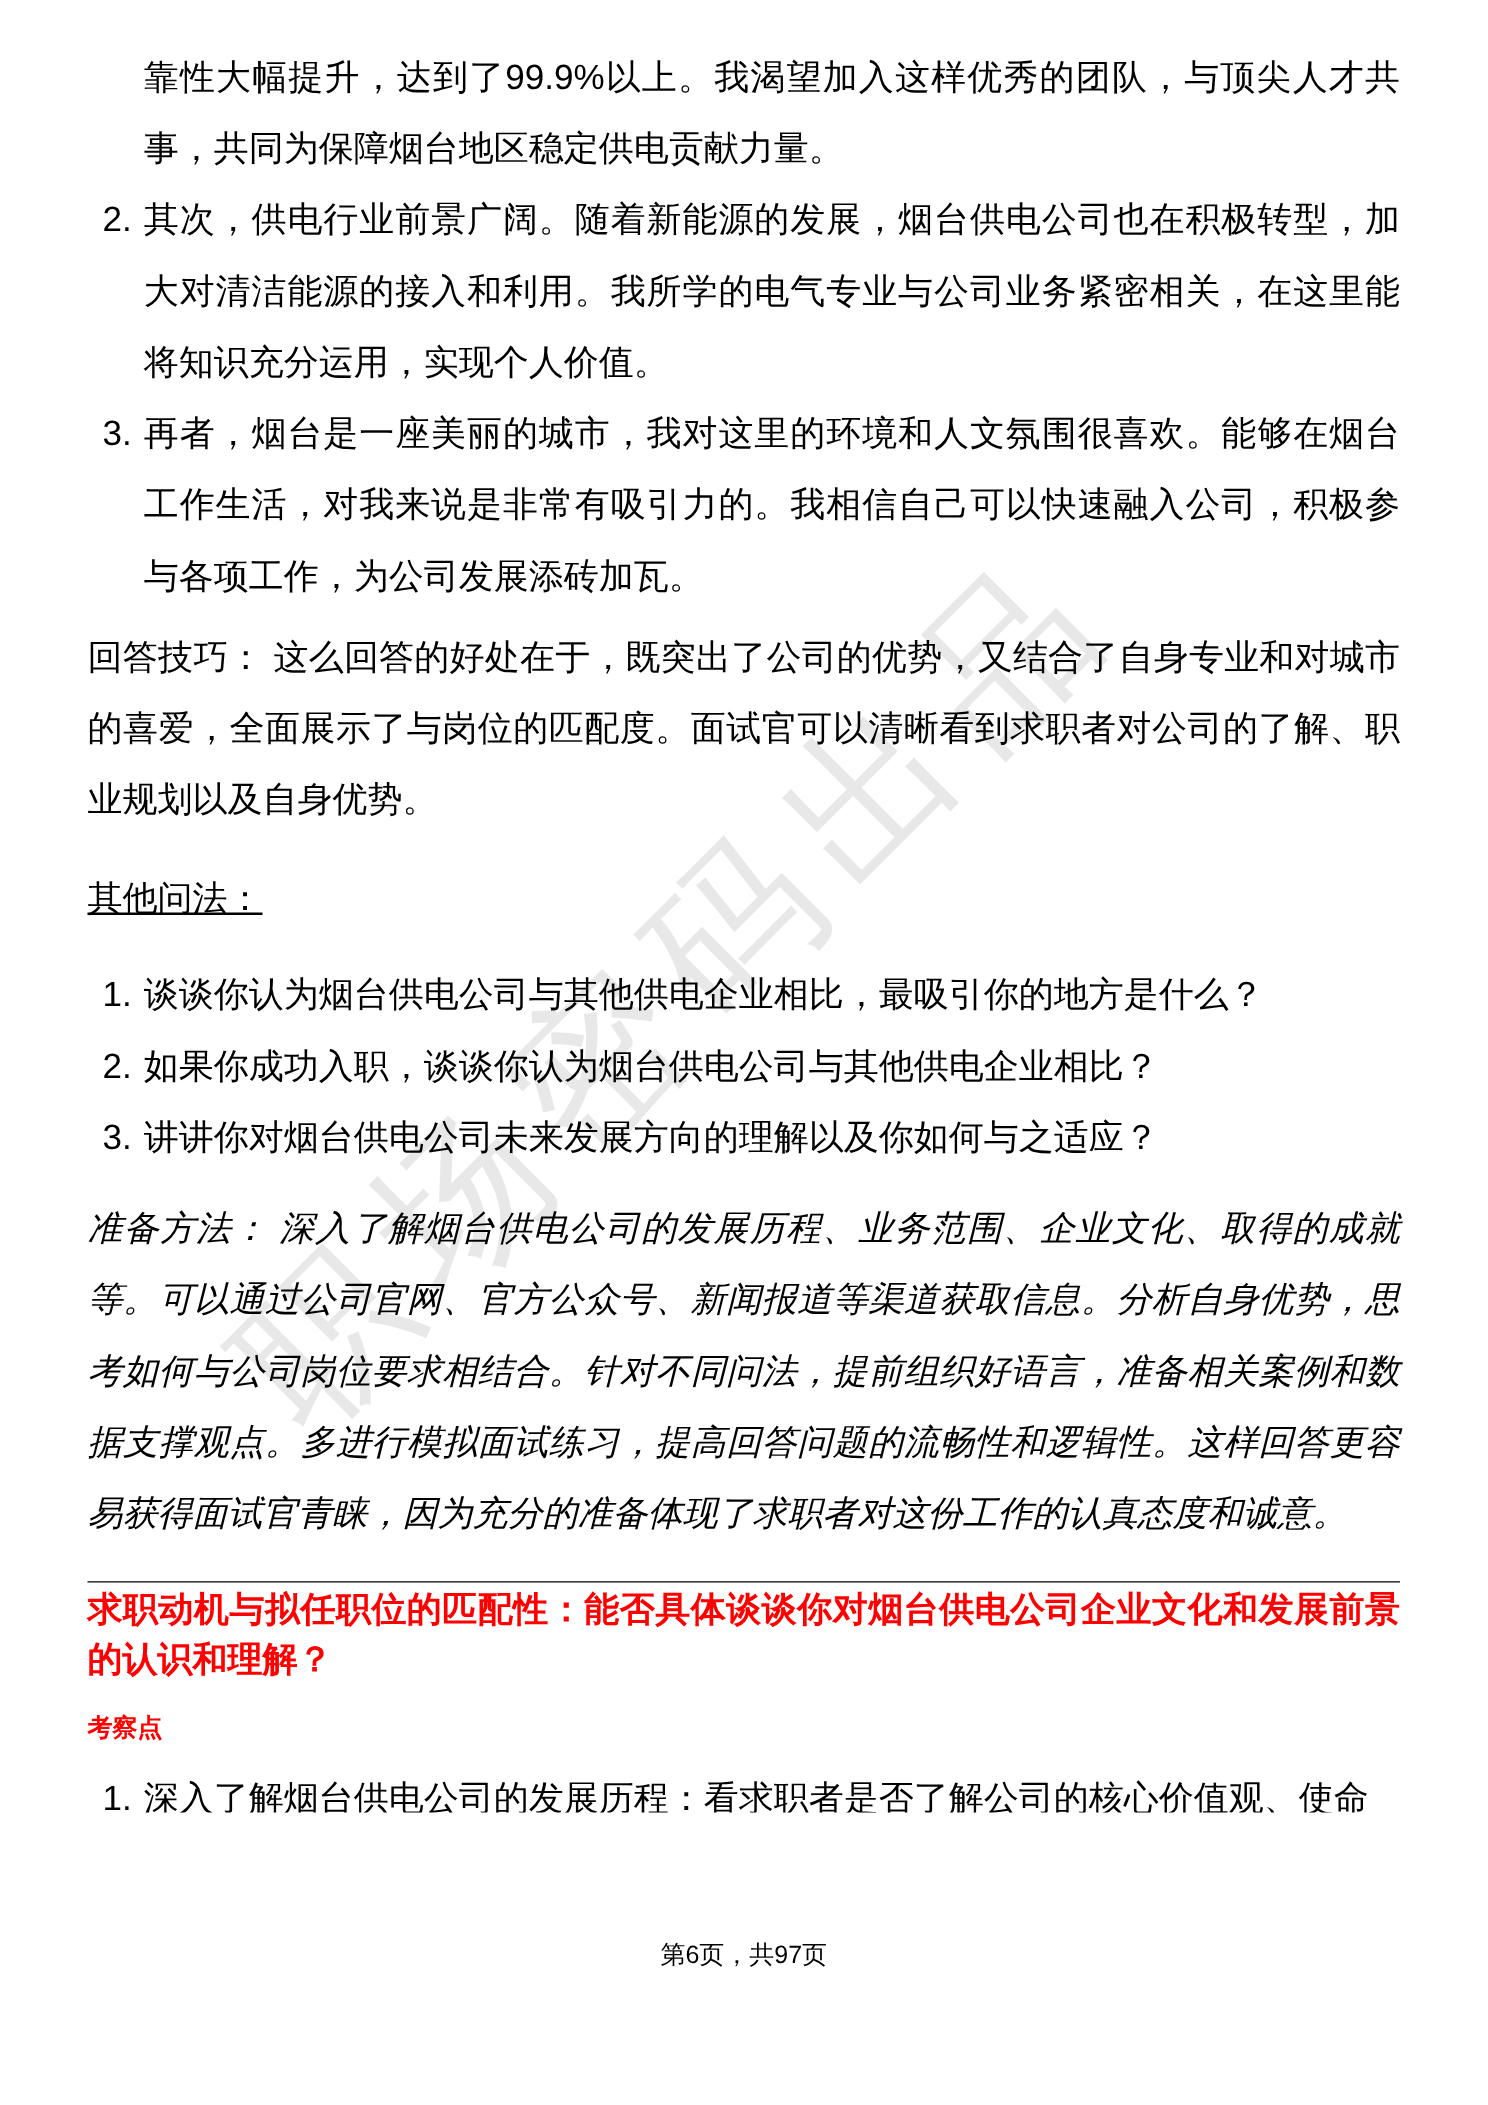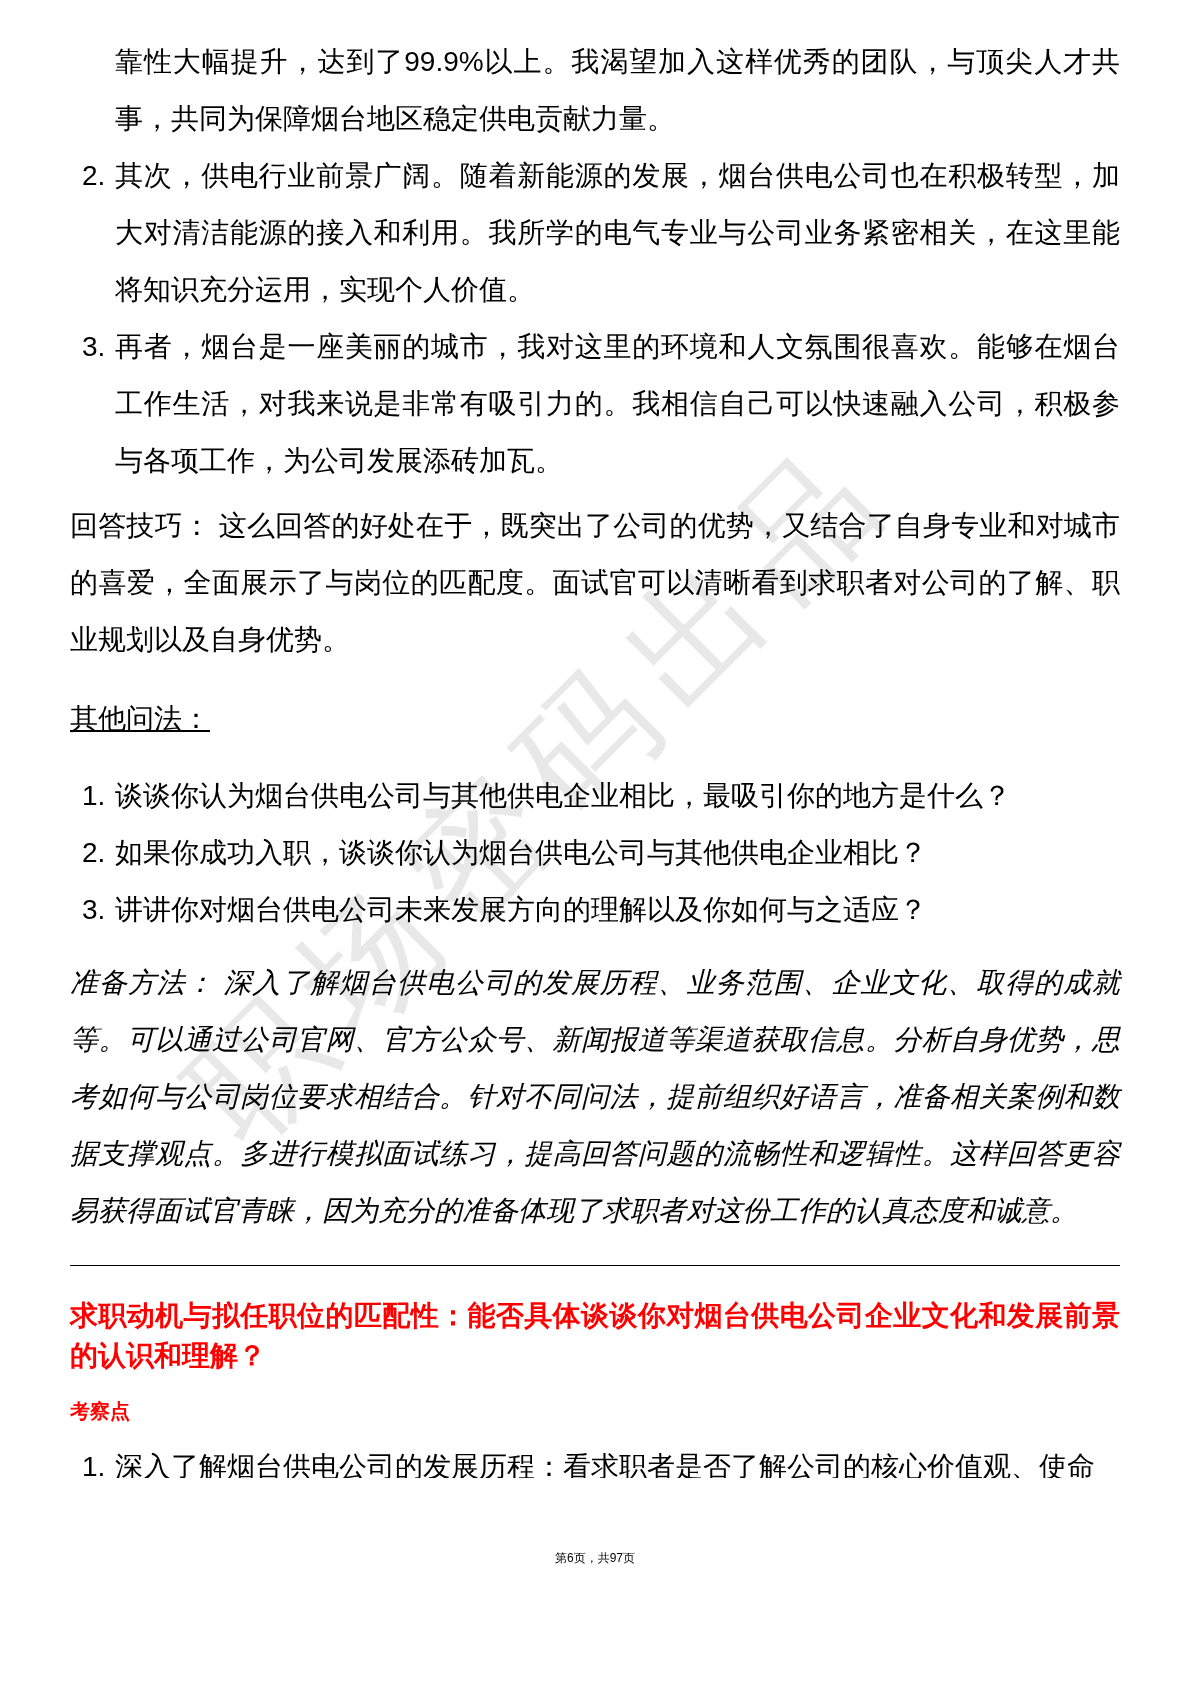--- a/index.html
+++ b/index.html
@@ -49,21 +49,21 @@
   .list2      { margin-top: 20px; }
   .para-prep  { margin-top: 16px; font-style: italic; }
 
   .divider {
     margin-top: 26px;
     border-top: 1px solid #000000;
     height: 0;
   }
 
   .red-heading {
-    margin-top: 30px;
+    margin-top: 2px;
     color: #ff0000;
     font-weight: bold;
     font-size: 28px;
     line-height: 40px;
   }
 
   .red-sub {
     margin-top: 16px;
     color: #ff0000;
     font-weight: bold;
@@ -76,21 +76,21 @@
     height: 40px;
     overflow: hidden;
   }
 
   .footer {
     position: absolute;
     left: 0;
     top: 1550px;
     width: 100%;
     text-align: center;
-    font-size: 12px;
+    font-size: 20px;
     color: #000000;
     z-index: 2;
   }
 </style>
 </head>
 <body>
 
 <div class="page">
 
   <div class="watermark">职场密码出品</div>

